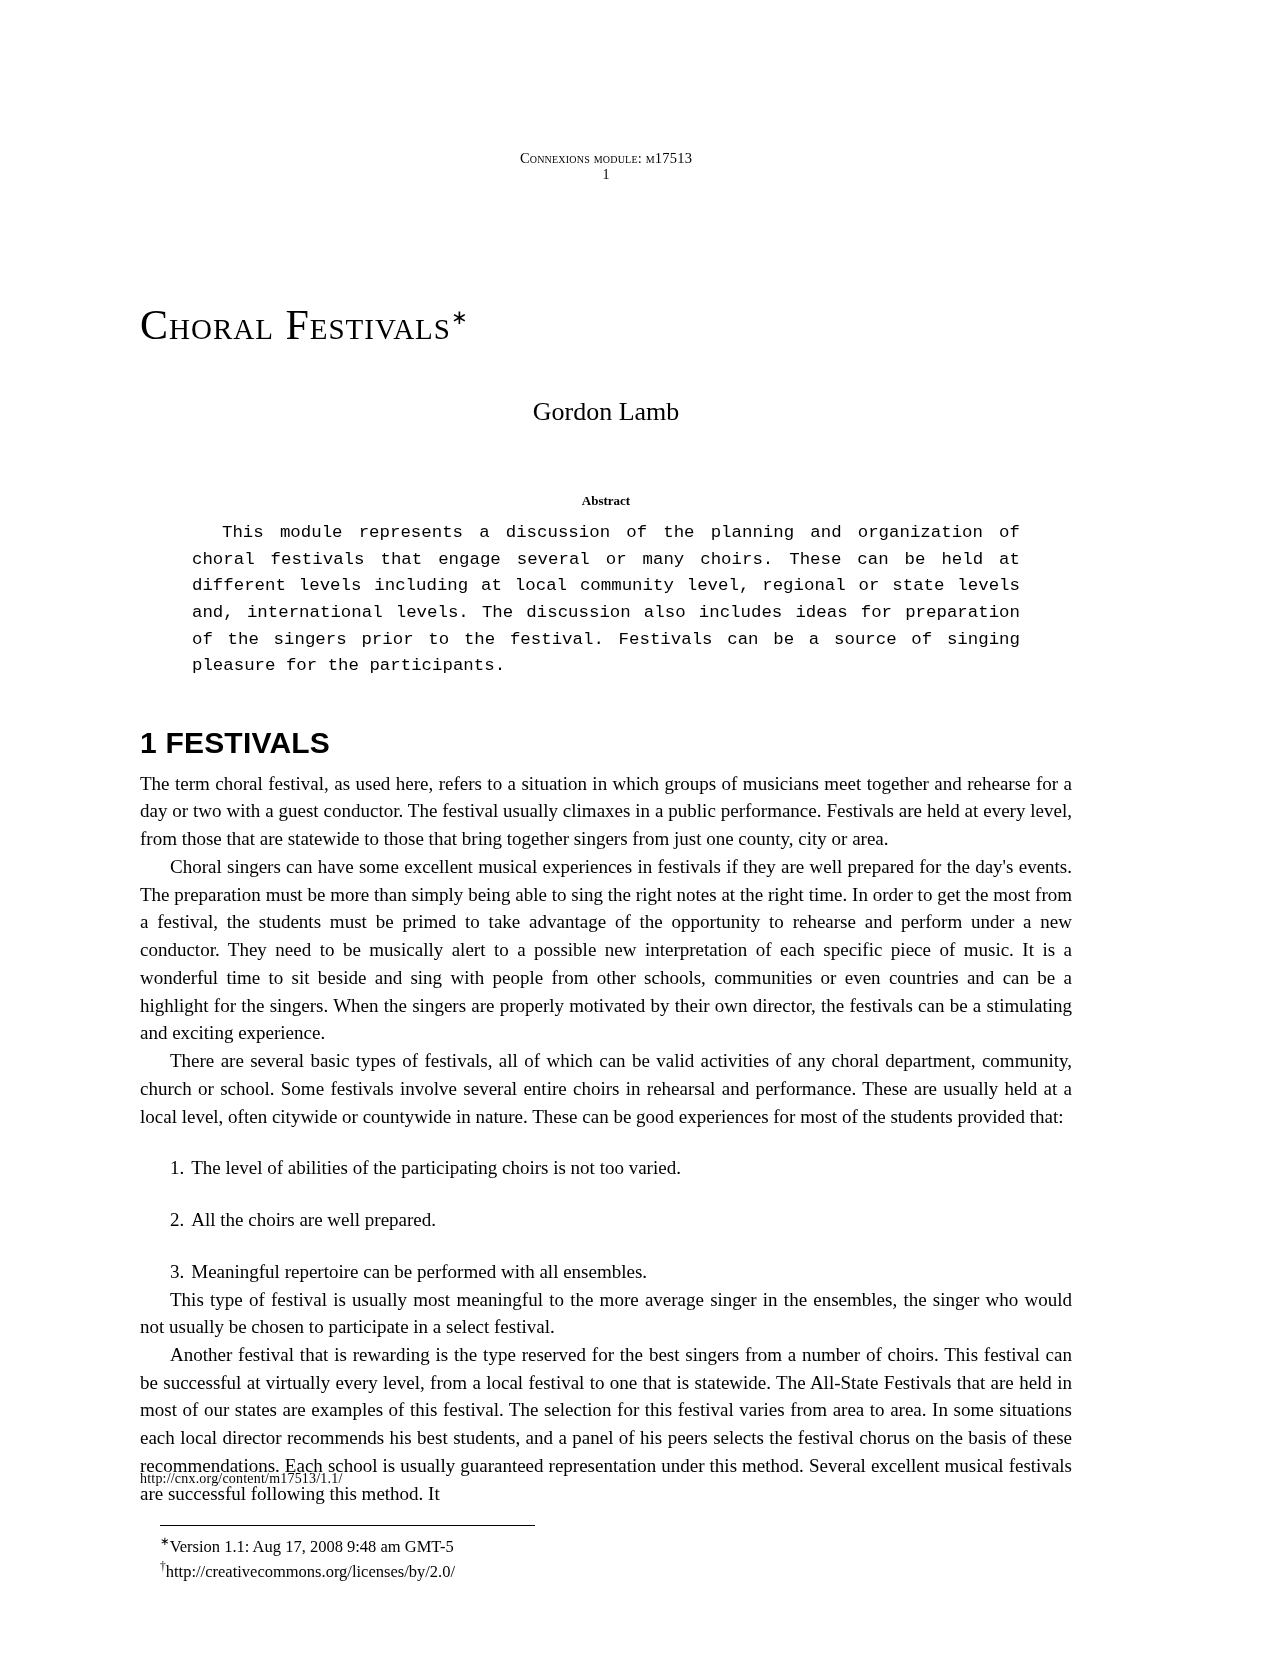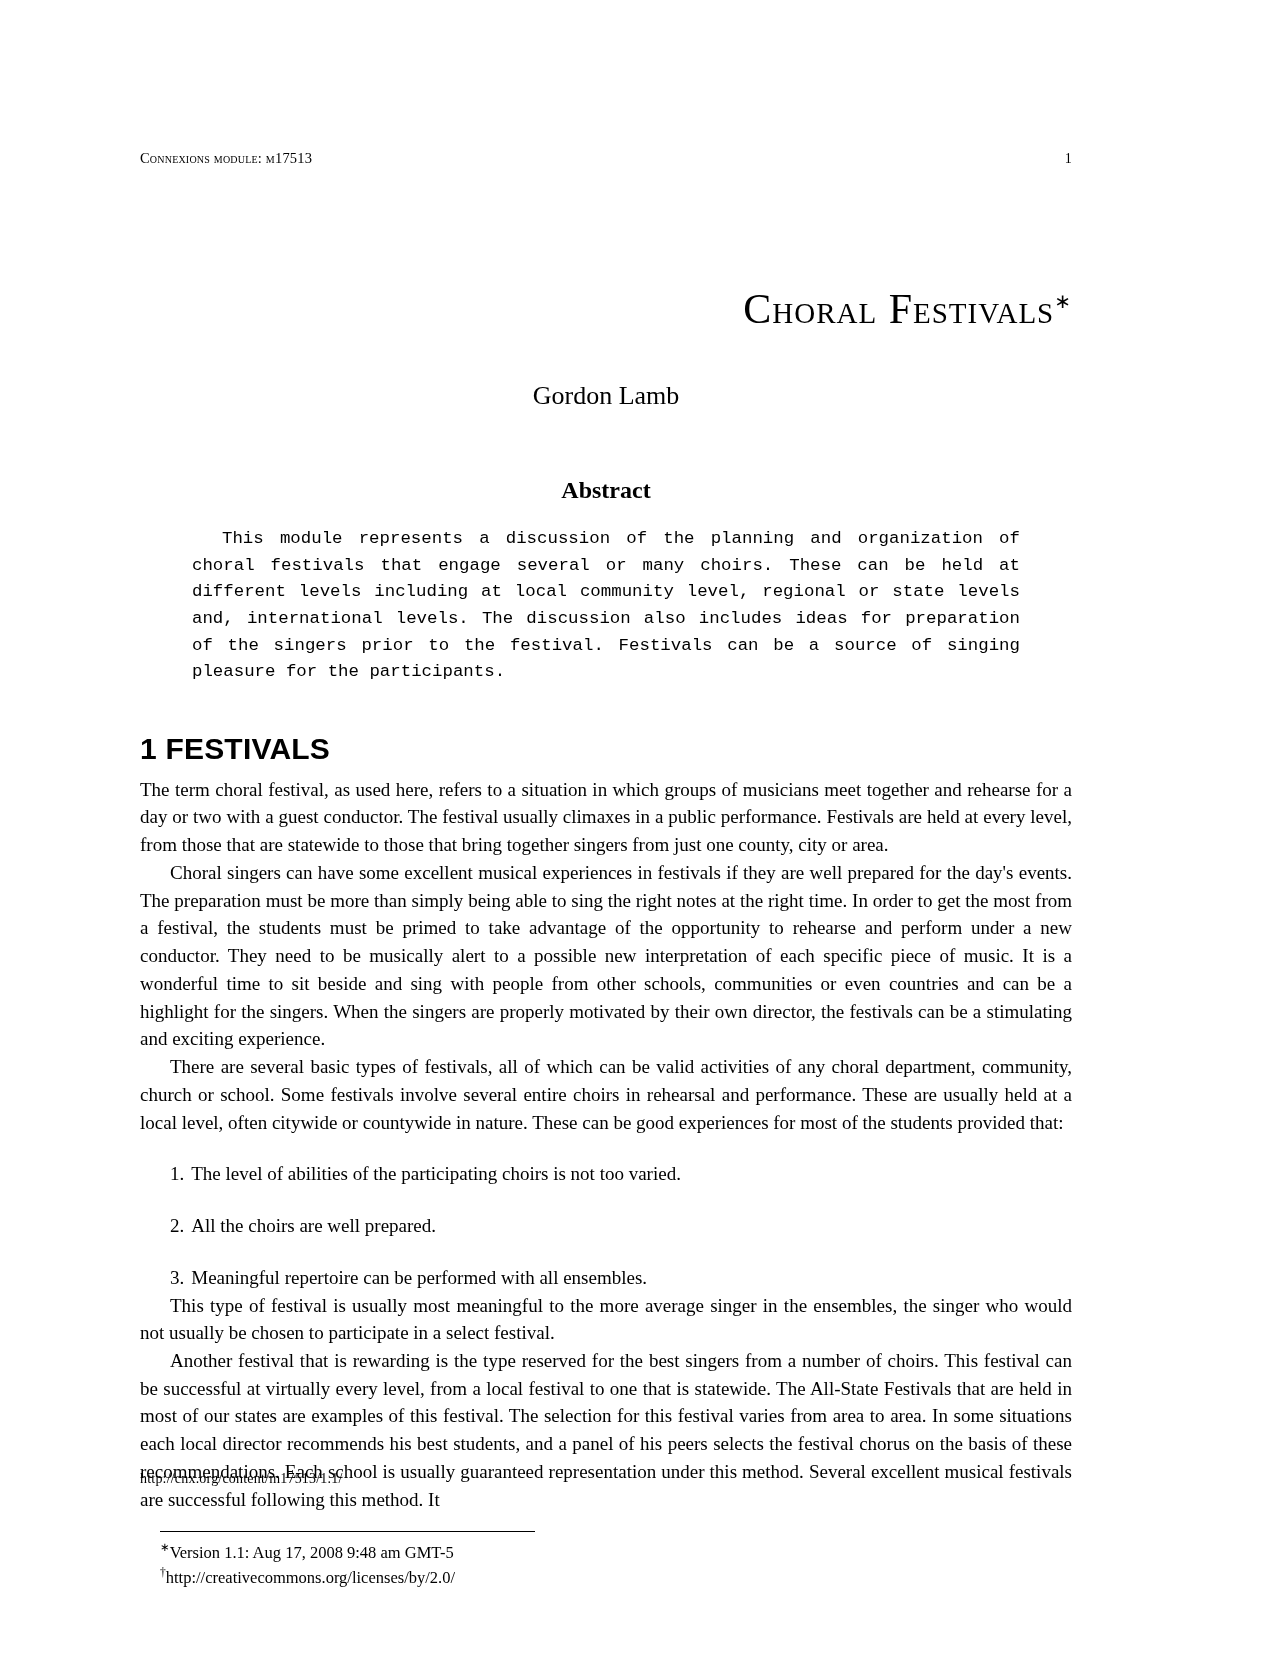--- a/index.html
+++ b/index.html
@@ -26,26 +26,27 @@
     left: 140px;
     top: 150px;
     width: 932px;
   }
   .runhead {
     display: flex;
     justify-content: space-between;
     align-items: center;
     font-size: 14.5px;
     letter-spacing: 0.2px;
+    flex-direction: column;
   }
   .runhead .left { font-variant: small-caps; }
   .runhead .right { font-size: 14px; }
 
   .title {
-    text-align: right;
+    text-align: left;
     margin-top: 118px;
     font-size: 42px;
     font-variant: small-caps;
     letter-spacing: 1px;
     font-weight: normal;
   }
   .title .fn {
     font-size: 20px;
     vertical-align: super;
   }
@@ -65,22 +66,22 @@
     vertical-align: super;
   }
 
   .abstract-wrap {
     margin-top: 66px;
     padding: 0 52px;
   }
   .abstract-head {
     text-align: center;
     font-weight: bold;
-    font-size: 24px;
-    margin-bottom: 22px;
+    font-size: 13px;
+    margin-bottom: 11px;
   }
   .abstract-body {
     font-size: 17.4px;
     line-height: 1.53;
     text-align: justify;
     text-indent: 30px;
     font-family: Liberation Mono, monospace;
   }
 
   h2.section {

